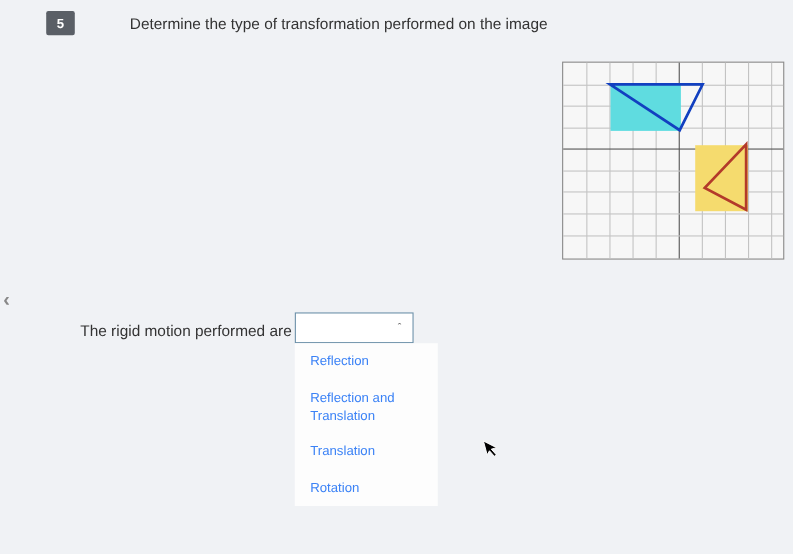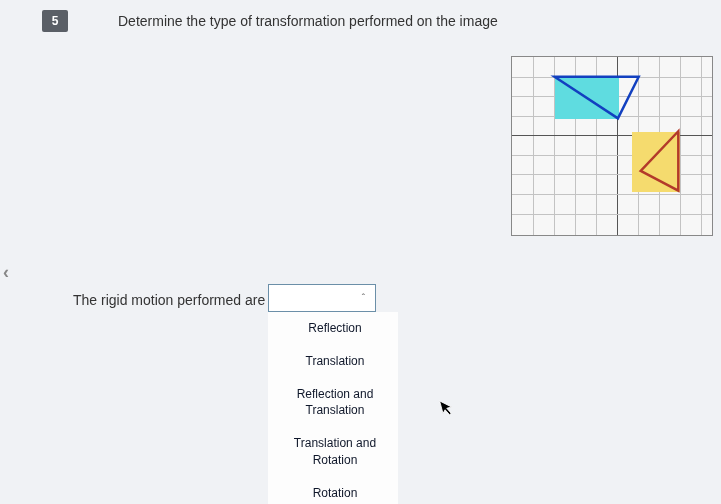--- a/index.html
+++ b/index.html
@@ -115,24 +115,23 @@
       position: absolute;
       left: 268px;
       top: 312px;
       width: 130px;
       background: #fdfdfd;
       border-top: none;
     }
     .dropdown-item {
       padding: 8px 10px 8px 14px;
       font-size: 12px;
-      color: #0f172a;
+      color: #3b82f6;
       cursor: pointer;
       line-height: 1.4;
-      text-align: center;
     }
     .cursor-pointer {
       position: absolute;
       left: 441px;
       top: 398px;
       font-size: 16px;
       color: #000;
       transform: rotate(-15deg);
     }
   </style>
@@ -173,23 +172,22 @@
 </div>
 
 <div class="sentence">The rigid motion performed are a</div>
 
 <div class="dropdown-box">
   <span class="dropdown-chevron">ˆ</span>
 </div>
 
 <div class="dropdown-list">
   <div class="dropdown-item">Reflection</div>
+  <div class="dropdown-item">Reflection and Translation</div>
   <div class="dropdown-item">Translation</div>
-  <div class="dropdown-item">Reflection and Translation</div>
-  <div class="dropdown-item">Translation and Rotation</div>
   <div class="dropdown-item">Rotation</div>
 
 </div>
 
 <div class="cursor-pointer">
   <svg width="14" height="18" viewBox="0 0 14 18">
     <path d="M1 1 L1 14 L4 11 L7 17 L9 16 L6 10 L11 10 Z" fill="#000" stroke="#fff" stroke-width="0.8"></path>
   </svg>
 </div>
 

